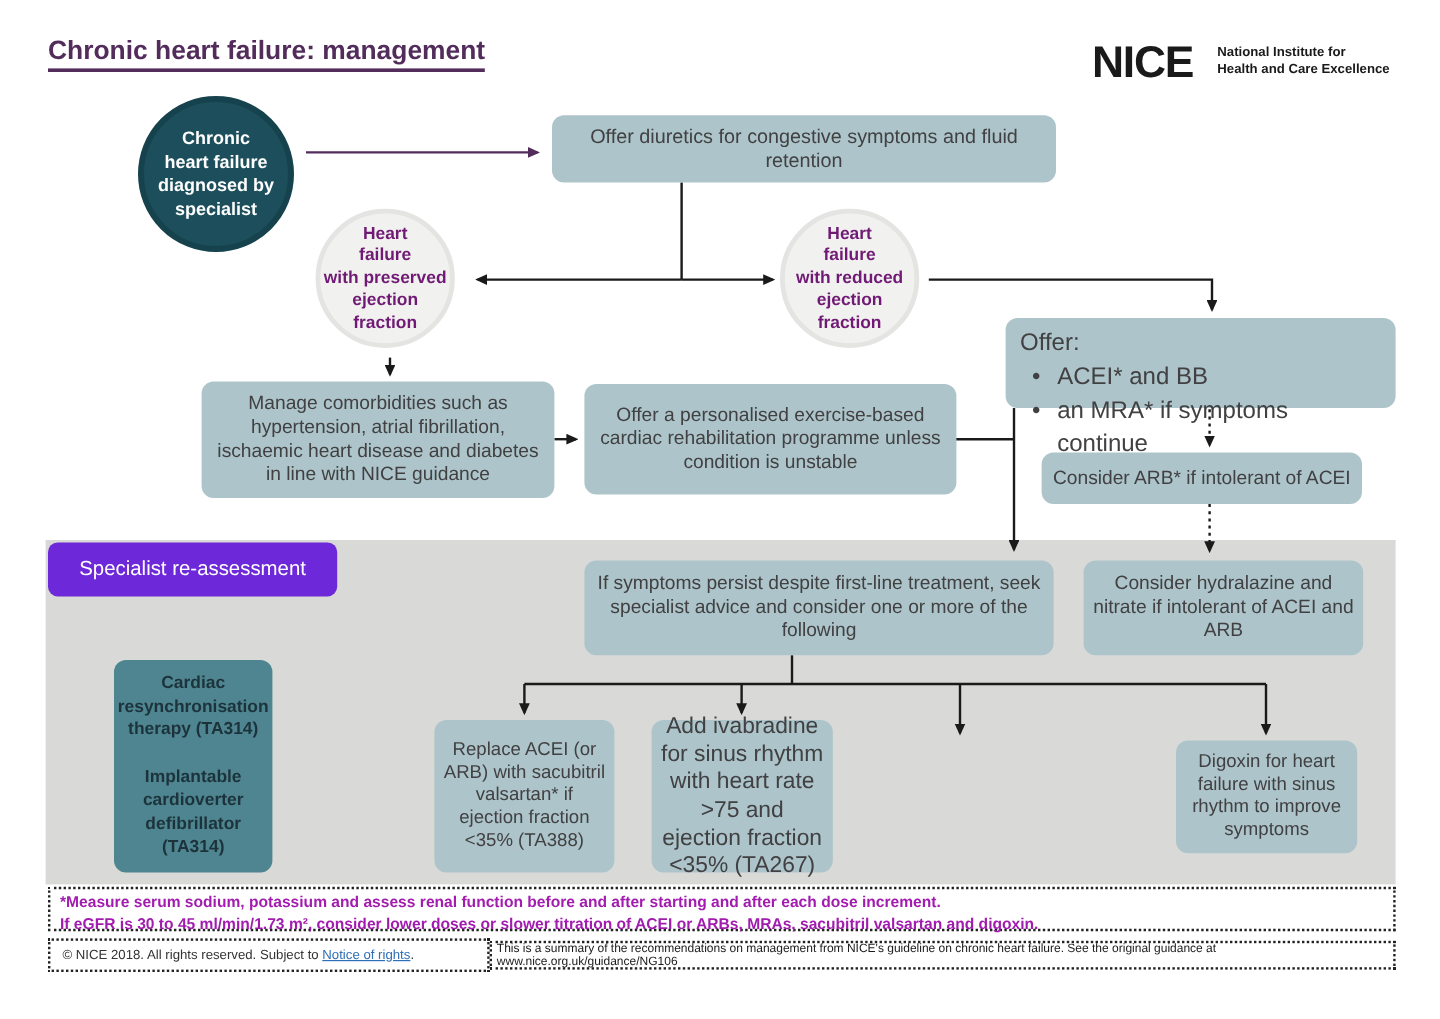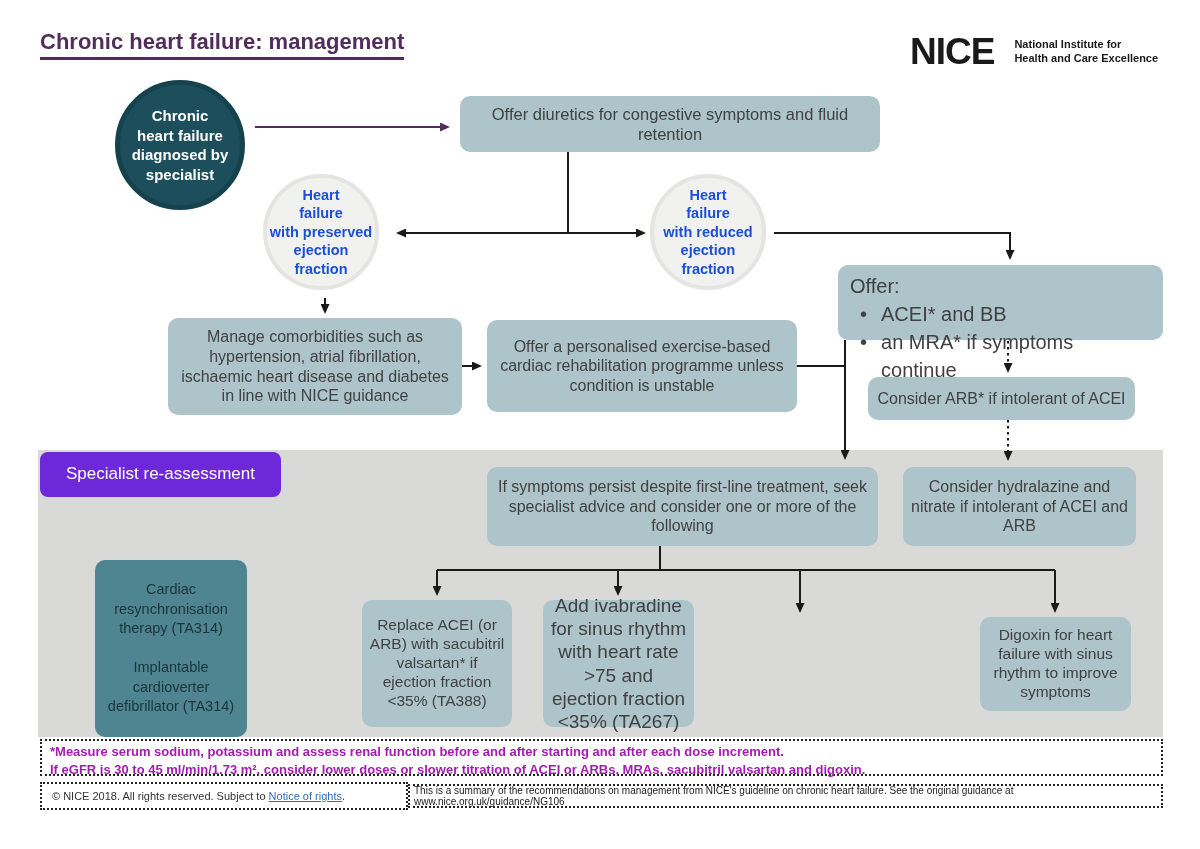--- a/index.html
+++ b/index.html
@@ -22,38 +22,38 @@
   
   .node{z-index:2;display:flex;align-items:center;justify-content:center;text-align:center;line-height:1.22;}
   .bluebox{background:#adc5ca;border-radius:10px;}
   .circle-teal{
     left:115px;top:80px;width:130px;height:130px;border-radius:50%;
     background:#1c4f5b;border:5px solid #16424d;color:#fff;font-weight:bold;
     font-size:15px;white-space:pre-line;line-height:1.3;
   }
   .circle-gray{
     width:116px;height:116px;border-radius:50%;background:#f1f1ef;border:4px solid #e4e4e2;
-    color:#1d4ed8;font-weight:bold;font-size:14.5px;white-space:pre-line;line-height:1.28;
+    color:#701a75;font-weight:bold;font-size:14.5px;white-space:pre-line;line-height:1.28;
   }
   .diuretics{left:460px;top:96px;width:420px;height:56px;font-size:16.5px;padding:0 24px;}
   .comorbid{left:168px;top:318px;width:294px;height:97px;font-size:16px;padding:0 6px;}
   .rehab{left:487px;top:320px;width:310px;height:92px;font-size:16px;padding:0 10px;border-radius:10px;}
   .offerbox{
     left:838px;top:265px;width:325px;height:75px;font-size:20px;text-align:left;
     display:block;padding:7px 12px;line-height:1.4;
   }
   .offerbox .bullet-row{display:flex;gap:14px;padding-left:10px;}
   .arbbox{left:868px;top:377px;width:267px;height:43px;font-size:16px;}
   .spec-header{
     left:40px;top:452px;width:241px;height:45px;background:#6d28d9;border-radius:8px;
     color:#fff;font-size:17px;
   }
   .crtbox{
-    left:95px;top:550px;width:152px;height:177px;background:#4e8590;border-radius:10px;
-    color:#1c333c;font-weight:normal;font-size:14.5px;white-space:pre-line;line-height:1.35;padding:0 6px;margin-top:10px;
+    left:95px;top:550px;width:132px;height:177px;background:#4e8590;border-radius:10px;
+    color:#1c333c;font-weight:bold;font-size:14.5px;white-space:pre-line;line-height:1.35;padding:0 6px;
   }
   .persist{left:487px;top:467px;width:391px;height:79px;font-size:16px;padding:0 10px;}
   .hydracons{left:903px;top:467px;width:233px;height:79px;font-size:16px;padding:0 8px;}
   .small1{left:362px;top:600px;width:150px;height:127px;font-size:15.5px;padding:0 6px;}
   .small2{left:543px;top:600px;width:151px;height:127px;font-size:19px;padding:0 6px;}
   .small3{left:725px;top:617px;width:151px;height:94px;font-size:15.5px;padding:0 6px;}
   .small4{left:980px;top:617px;width:151px;height:94px;font-size:15.5px;padding:0 6px;}
   
   .footnote{
     left:40px;top:739px;width:1123px;height:37px;border:2px dotted #222;background:#fff;z-index:2;

